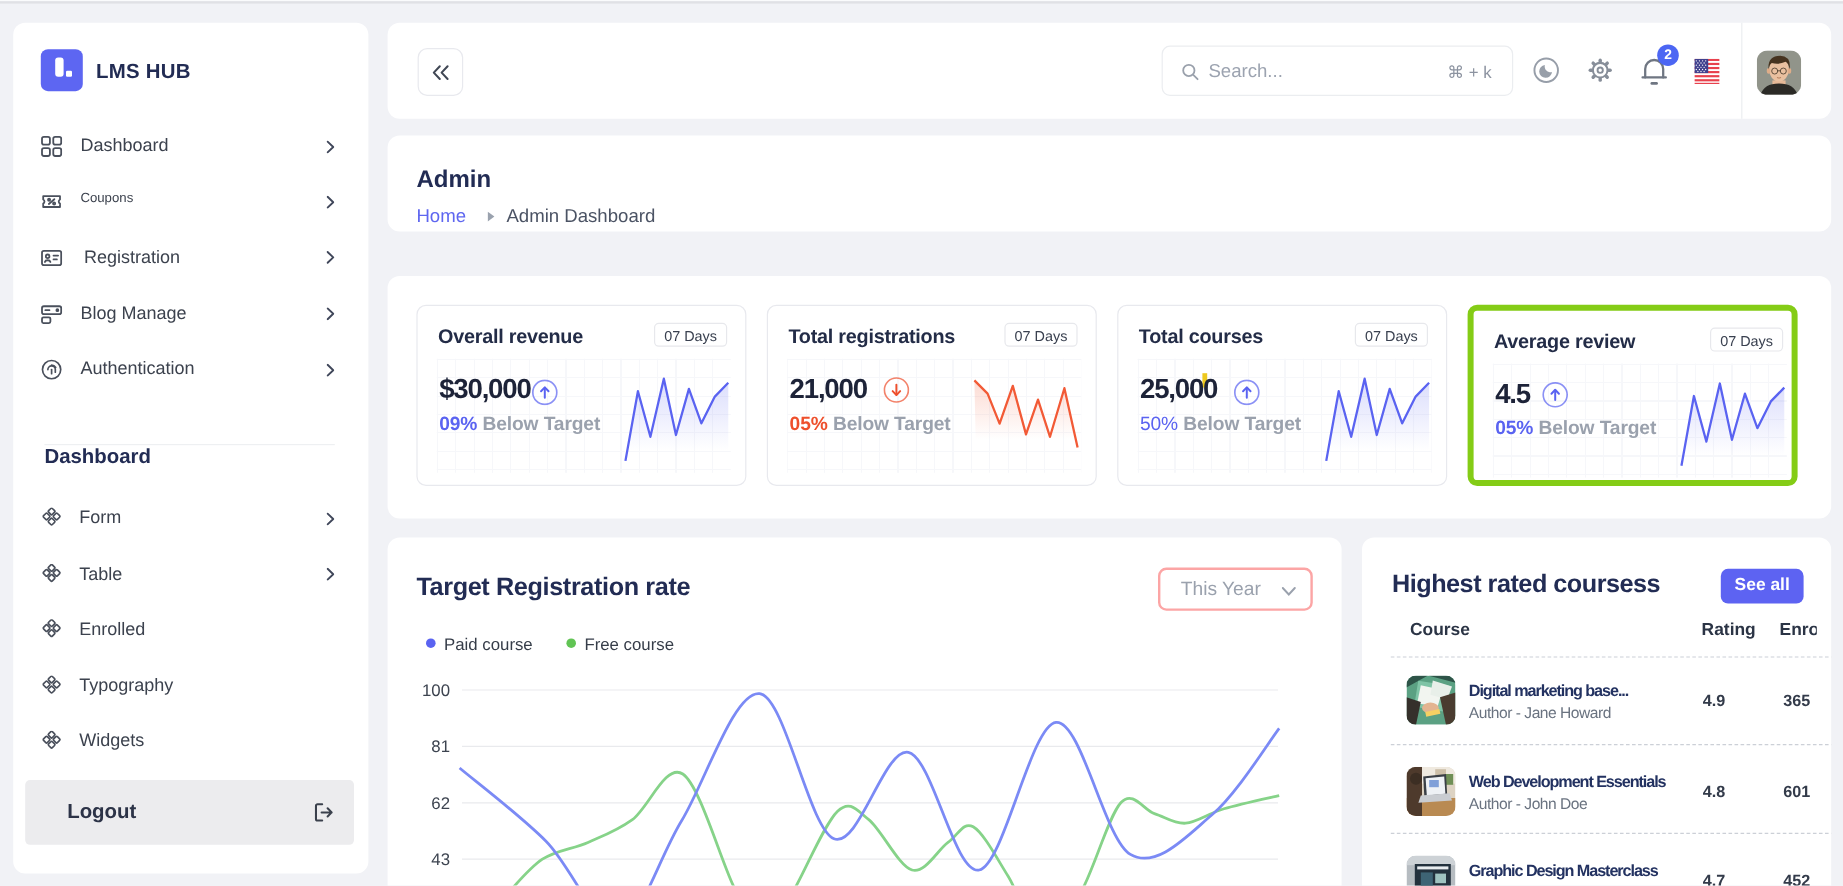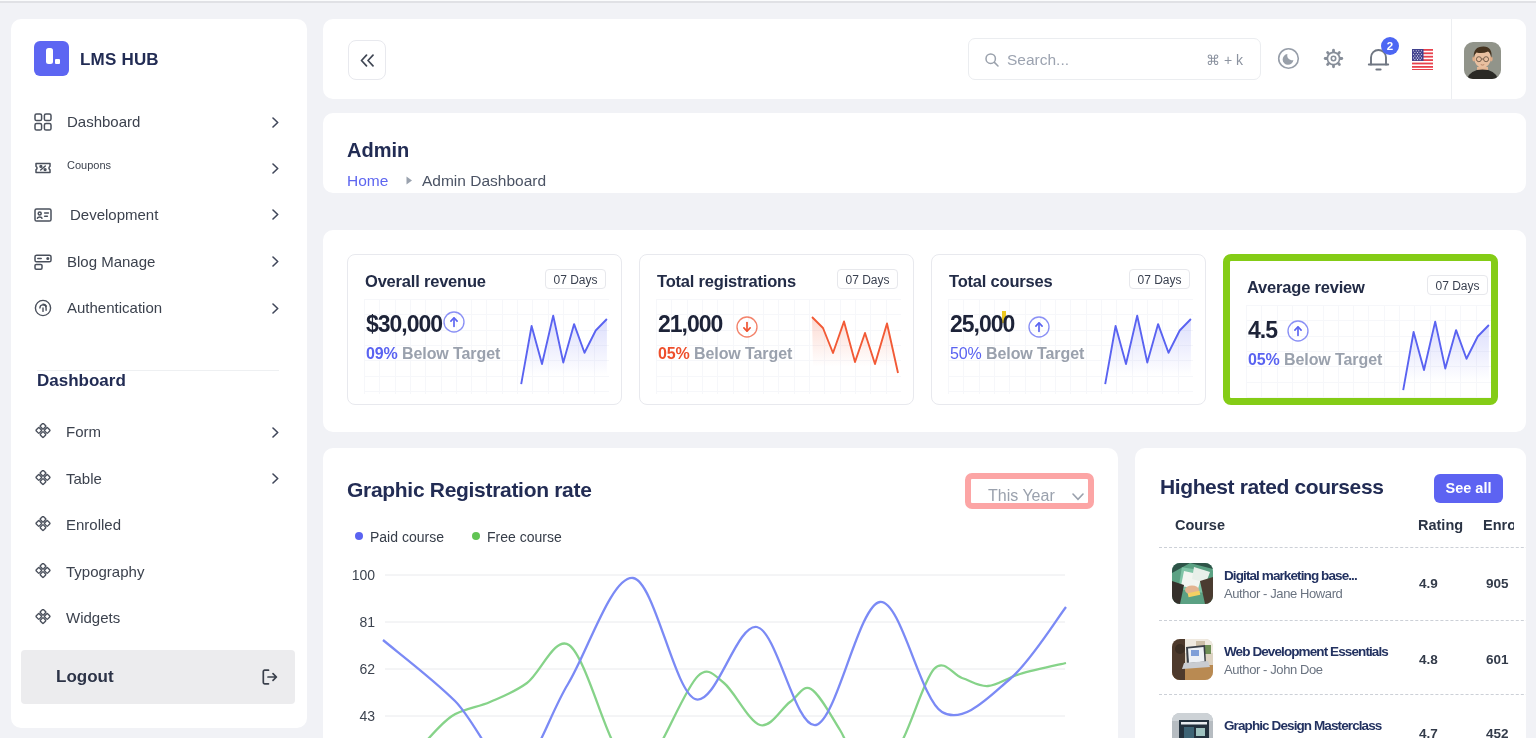--- a/index.html
+++ b/index.html
@@ -40,21 +40,21 @@
 <svg class="abs" style="left:261px;top:144px" width="7" height="11" viewBox="0 0 7 11" fill="none" stroke="#40475a" stroke-width="1.6" stroke-linecap="round" stroke-linejoin="round">
       <polyline points="1,1 5.7,5.5 1,10"></polyline>
     </svg>
 <svg class="abs" style="left:23px;top:187px" width="18" height="18" viewBox="0 0 18 18" fill="none" stroke="#4a505c" stroke-width="1.5">
       <rect x="1" y="3" width="16" height="12" rx="1.6"></rect>
       <circle cx="5.7" cy="7.6" r="1.5"></circle>
       <path d="M3.4,12.3 c.5-1.9 4.1-1.9 4.6,0" stroke-linecap="round"></path>
       <line x1="10.6" y1="7" x2="14.4" y2="7" stroke-linecap="round"></line>
       <line x1="10.6" y1="10.2" x2="13.4" y2="10.2" stroke-linecap="round"></line>
     </svg>
-<div class="abs" style="left:59px;top:187px;font-size:15px;color:#3c424e">Development</div>
+<div class="abs" style="left:59px;top:187px;font-size:15px;color:#3c424e">Registration</div>
 <svg class="abs" style="left:261px;top:190px" width="7" height="11" viewBox="0 0 7 11" fill="none" stroke="#40475a" stroke-width="1.6" stroke-linecap="round" stroke-linejoin="round">
       <polyline points="1,1 5.7,5.5 1,10"></polyline>
     </svg>
 <svg class="abs" style="left:23px;top:234px" width="18" height="18" viewBox="0 0 18 18" fill="none" stroke="#4a505c" stroke-width="1.5">
       <rect x="1" y="2.2" width="16" height="6.6" rx="1.6"></rect>
       <line x1="3.8" y1="5.5" x2="7.2" y2="5.5" stroke-linecap="round"></line>
       <circle cx="13.8" cy="5.5" r=".8"></circle>
       <rect x="1" y="11.4" width="7" height="4.8" rx="1.2"></rect>
     </svg>
 <div class="abs" style="left:56px;top:234px;font-size:15px;color:#3c424e">Blog Manage</div>
@@ -241,21 +241,21 @@
 <defs>
           <linearGradient id="g0" x1="0" y1="0" x2="0" y2="1">
 <stop offset="0" stop-color="#5a63f1" stop-opacity=".22"></stop>
             <stop offset=".85" stop-color="#5a63f1" stop-opacity="0"></stop>
           </linearGradient>
         </defs>
 <polygon points="2.2,71.1 12.6,13 23,51 34.2,2.6 44.3,49.5 55.1,11.1 65.5,39.8 76.7,17.5 87.9,6.0 87.9,73 2.2,73" fill="url(#g0)" stroke="none"></polygon>
 <polyline points="2.2,71.1 12.6,13 23,51 34.2,2.6 44.3,49.5 55.1,11.1 65.5,39.8 76.7,17.5 87.9,6.0" fill="none" stroke="#5a63f1" stroke-width="1.9" stroke-linejoin="round"></polyline>
       </svg>
 
-  <div class="abs" style="left:18px;top:56px;display:flex;align-items:flex-start;gap:1px">
+  <div class="abs" style="left:18px;top:56px;display:flex;align-items:flex-end;gap:1px">
         <span style="font-size:23px;font-weight:bold;color:#1d2338;letter-spacing:-1px">$30,000</span>
         <svg width="22" height="22" viewBox="0 0 24 24" fill="none" style="flex:0 0 auto">
           <circle cx="12" cy="12" r="10.9" stroke="#5a63f1" stroke-width="1.5" opacity=".7"></circle>
           <g stroke="#5a63f1" stroke-width="1.8" stroke-linecap="round" stroke-linejoin="round">
             <line x1="12" y1="16.8" x2="12" y2="8"></line>
             <polyline points="8.6,11 12,7.4 15.4,11"></polyline>
           </g>
         </svg>
       </div>
   <div class="abs" style="left:18px;top:90px;font-size:16px;letter-spacing:-0.1px"><span style="color:#5a63f1;font-weight:bold">09%</span><span style="color:#9aa1ad;font-weight:bold"> Below Target</span></div>
@@ -268,21 +268,21 @@
 <defs>
           <linearGradient id="g1" x1="0" y1="0" x2="0" y2="1">
 <stop offset="0" stop-color="#f25a36" stop-opacity=".22"></stop>
             <stop offset=".85" stop-color="#f25a36" stop-opacity="0"></stop>
           </linearGradient>
         </defs>
 <polygon points="1,2 12,13 22,38 33,6.5 44,47 54,18 64,49 76,8.5 87,58 87.9,60 2.2,60" fill="url(#g1)" stroke="none"></polygon>
 <polyline points="1,2 12,13 22,38 33,6.5 44,47 54,18 64,49 76,8.5 87,58" fill="none" stroke="#f25a36" stroke-width="1.9" stroke-linejoin="round"></polyline>
       </svg>
 
-  <div class="abs" style="left:18px;top:56px;display:flex;align-items:flex-end;gap:14px">
+  <div class="abs" style="left:18px;top:56px;display:flex;align-items:center;gap:14px">
         <span style="font-size:23px;font-weight:bold;color:#1d2338;letter-spacing:-1px">21,000</span>
         <svg width="22" height="22" viewBox="0 0 24 24" fill="none" style="flex:0 0 auto">
           <circle cx="12" cy="12" r="10.9" stroke="#ee4f2c" stroke-width="1.5" opacity=".7"></circle>
           <g stroke="#ee4f2c" stroke-width="1.8" stroke-linecap="round" stroke-linejoin="round">
             <line x1="12" y1="7.2" x2="12" y2="16"></line>
             <polyline points="8.6,13 12,16.6 15.4,13"></polyline>
           </g>
         </svg>
       </div>
   <div class="abs" style="left:18px;top:90px;font-size:16px;letter-spacing:-0.1px"><span style="color:#ee4f2c;font-weight:bold">05%</span><span style="color:#9aa1ad;font-weight:bold"> Below Target</span></div>
@@ -307,21 +307,21 @@
         <svg width="22" height="22" viewBox="0 0 24 24" fill="none" style="flex:0 0 auto">
           <circle cx="12" cy="12" r="10.9" stroke="#5a63f1" stroke-width="1.5" opacity=".7"></circle>
           <g stroke="#5a63f1" stroke-width="1.8" stroke-linecap="round" stroke-linejoin="round">
             <line x1="12" y1="16.8" x2="12" y2="8"></line>
             <polyline points="8.6,11 12,7.4 15.4,11"></polyline>
           </g>
         </svg>
       </div>
   <div class="abs" style="left:18px;top:90px;font-size:16px;letter-spacing:-0.1px"><span style="color:#5a63f1;font-weight:normal">50%</span><span style="color:#9aa1ad;font-weight:bold"> Below Target</span></div>
 </div>
-<div class="abs" style="left:900px;top:24px;width:275px;height:151px;border:7px solid #84cc16;border-radius:8px;background:#fff;overflow:hidden">
+<div class="abs" style="left:900px;top:24px;width:275px;height:151px;border:5px solid #84cc16;border-radius:8px;background:#fff;overflow:hidden">
   <div class="abs" style="left:17px;top:17px;font-size:16.5px;font-weight:bold;color:#232c47;letter-spacing:-.2px">Average review</div>
   <div class="abs" style="left:197px;top:14px;width:61px;height:20px;border:1px solid #e7e8ec;border-radius:4px;font-size:12px;color:#3a4150;text-align:center;line-height:20px">07 Days</div>
   <div class="abs" style="left:16px;top:44px;width:245px;height:95px;background-image:repeating-linear-gradient(to right,#f6f7fa 0,#f6f7fa 1px,transparent 1px,transparent 15.3px),repeating-linear-gradient(to bottom,#f6f7fa 0,#f6f7fa 1px,transparent 1px,transparent 15.3px)"></div>
   <svg class="abs" style="left:171px;top:58px" width="90" height="73" viewBox="0 0 90 73">
 <defs>
           <linearGradient id="g3" x1="0" y1="0" x2="0" y2="1">
 <stop offset="0" stop-color="#5a63f1" stop-opacity=".22"></stop>
             <stop offset=".85" stop-color="#5a63f1" stop-opacity="0"></stop>
           </linearGradient>
         </defs>
@@ -338,22 +338,22 @@
             <polyline points="8.6,11 12,7.4 15.4,11"></polyline>
           </g>
         </svg>
       </div>
   <div class="abs" style="left:18px;top:90px;font-size:16px;letter-spacing:-0.1px"><span style="color:#5a63f1;font-weight:bold">05%</span><span style="color:#9aa1ad;font-weight:bold"> Below Target</span></div>
 </div>
 
 </div>
 
 <div class="card" style="left:323px;top:448px;width:795px;height:340px">
-  <div class="abs navy" style="left:24px;top:30px;font-size:21px;font-weight:bold;letter-spacing:-.3px">Graphic Registration rate</div>
-  <div class="abs" style="left:642px;top:25px;width:129px;height:36px;border:6px solid #fca5a5;border-radius:7px">
+  <div class="abs navy" style="left:24px;top:30px;font-size:21px;font-weight:bold;letter-spacing:-.3px">Target Registration rate</div>
+  <div class="abs" style="left:642px;top:25px;width:129px;height:36px;border:2px solid #fca5a5;border-radius:7px">
     <div class="abs" style="left:17px;top:8px;font-size:16px;color:#9aa1ad">This Year</div>
     <svg class="abs" style="left:101px;top:14px" width="12" height="8" viewBox="0 0 12 8" fill="none" stroke="#9aa1ad" stroke-width="1.6" stroke-linecap="round">
         <polyline points="1,1 6,6.4 11,1"></polyline>
       </svg>
   </div>
   <div class="abs" style="left:32px;top:84px;width:8px;height:8px;border-radius:50%;background:#5a63f1"></div>
   <div class="abs" style="left:47px;top:81px;font-size:14px;color:#363d49">Paid course</div>
   <div class="abs" style="left:149px;top:84px;width:8px;height:8px;border-radius:50%;background:#61c454"></div>
   <div class="abs" style="left:164px;top:81px;font-size:14px;color:#363d49">Free course</div>
   <svg class="abs" style="left:0;top:0" width="795" height="340" viewBox="0 0 795 340" fill="none">
@@ -392,21 +392,21 @@
 <polygon points="22,4 38,9 34,20 20,16" fill="#e8efe9"></polygon>
 <polygon points="0,18 12,22 8,41 0,41" fill="#35302b"></polygon>
 <polygon points="41,14 28,18 33,41 41,41" fill="#4a3c30"></polygon>
 <ellipse cx="20" cy="27" rx="7" ry="4.5" fill="#e3b490"></ellipse>
 <rect x="16" y="29" width="12" height="4" transform="rotate(-12 22 31)" fill="#f5d063"></rect>
       </svg>
     </div>
   <div class="abs" style="left:89px;top:120px;font-size:13.5px;font-weight:bold;color:#233261;letter-spacing:-.9px">Digital marketing base...</div>
   <div class="abs" style="left:89px;top:138px;font-size:13px;color:#6a7380;letter-spacing:-.4px">Author - Jane Howard</div>
   <div class="abs" style="left:284px;top:128px;font-size:13.5px;font-weight:bold;color:#333b4a">4.9</div>
-  <div class="abs" style="left:351px;top:128px;font-size:13.5px;font-weight:bold;color:#333b4a">905</div>
+  <div class="abs" style="left:351px;top:128px;font-size:13.5px;font-weight:bold;color:#333b4a">365</div>
 <div class="abs" style="left:37px;top:191px;width:41px;height:41px;border-radius:8px;overflow:hidden">
       <svg width="41" height="41" viewBox="0 0 41 41">
         <rect width="41" height="41" fill="#ddd3c3"></rect>
 <rect x="0" y="0" width="41" height="14" fill="#efe9df"></rect>
         <rect x="24" y="2" width="9" height="10" fill="#cdbfa8"></rect>
 <rect x="0" y="26" width="41" height="15" fill="#b98a52"></rect>
 <polygon points="0,0 13,0 13,41 0,41" fill="#4e3a2c"></polygon>
 <circle cx="8" cy="10" r="5" fill="#3c2e23"></circle>
 <rect x="33" y="6" width="6" height="9" fill="#6f8f56"></rect>
 <polygon points="14,8 33,6 34,24 15,26" fill="#3a3f46"></polygon>

